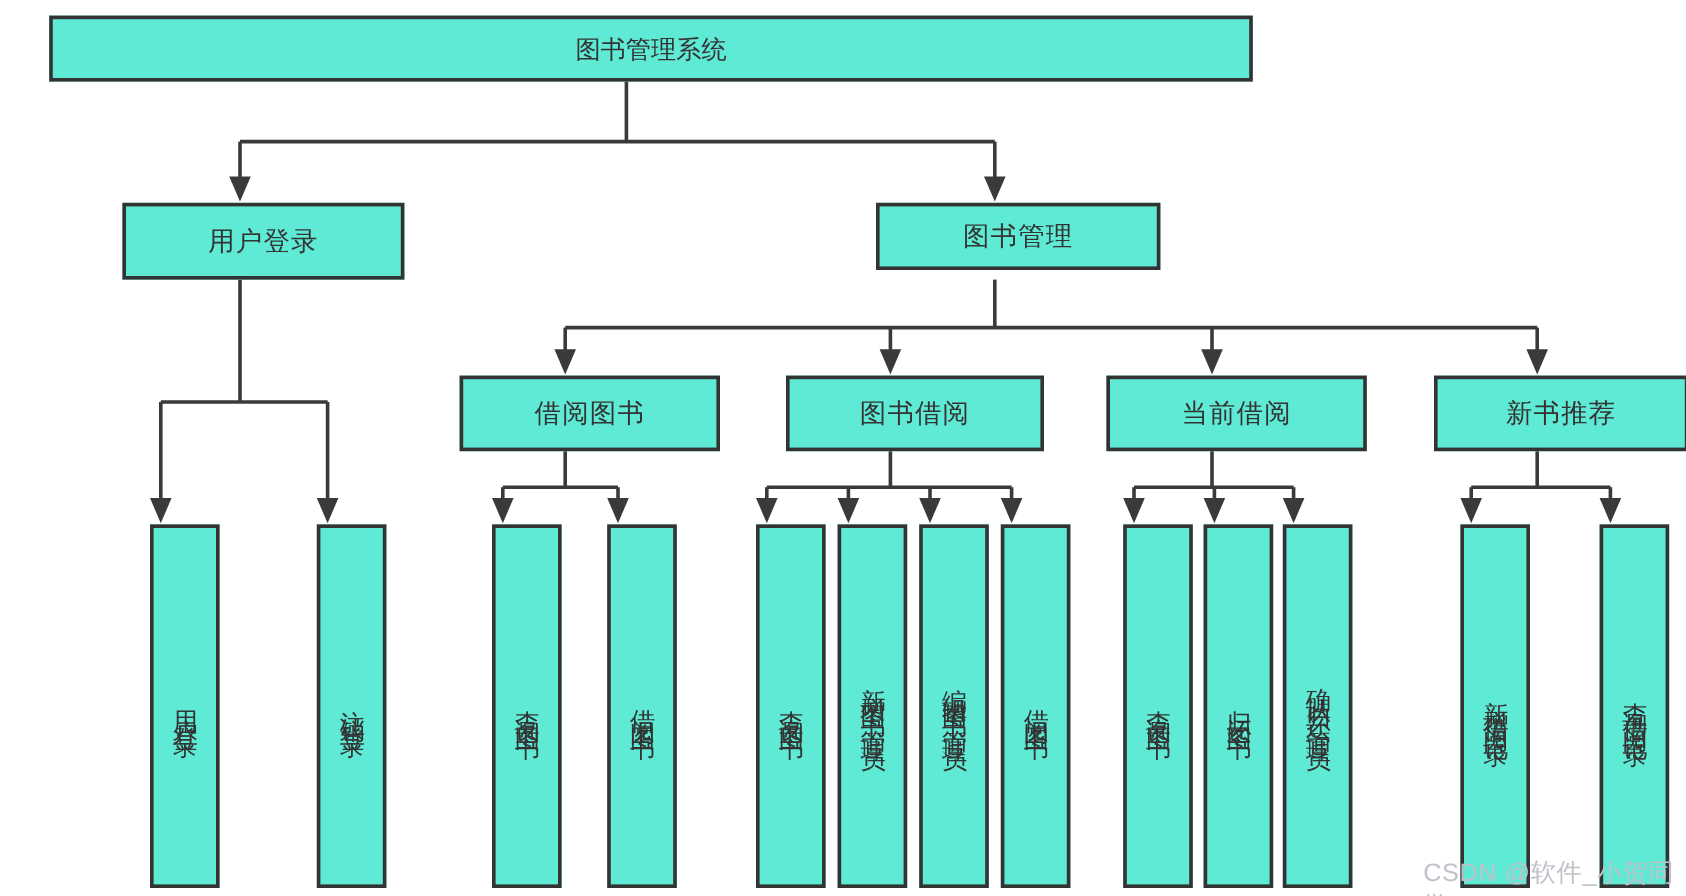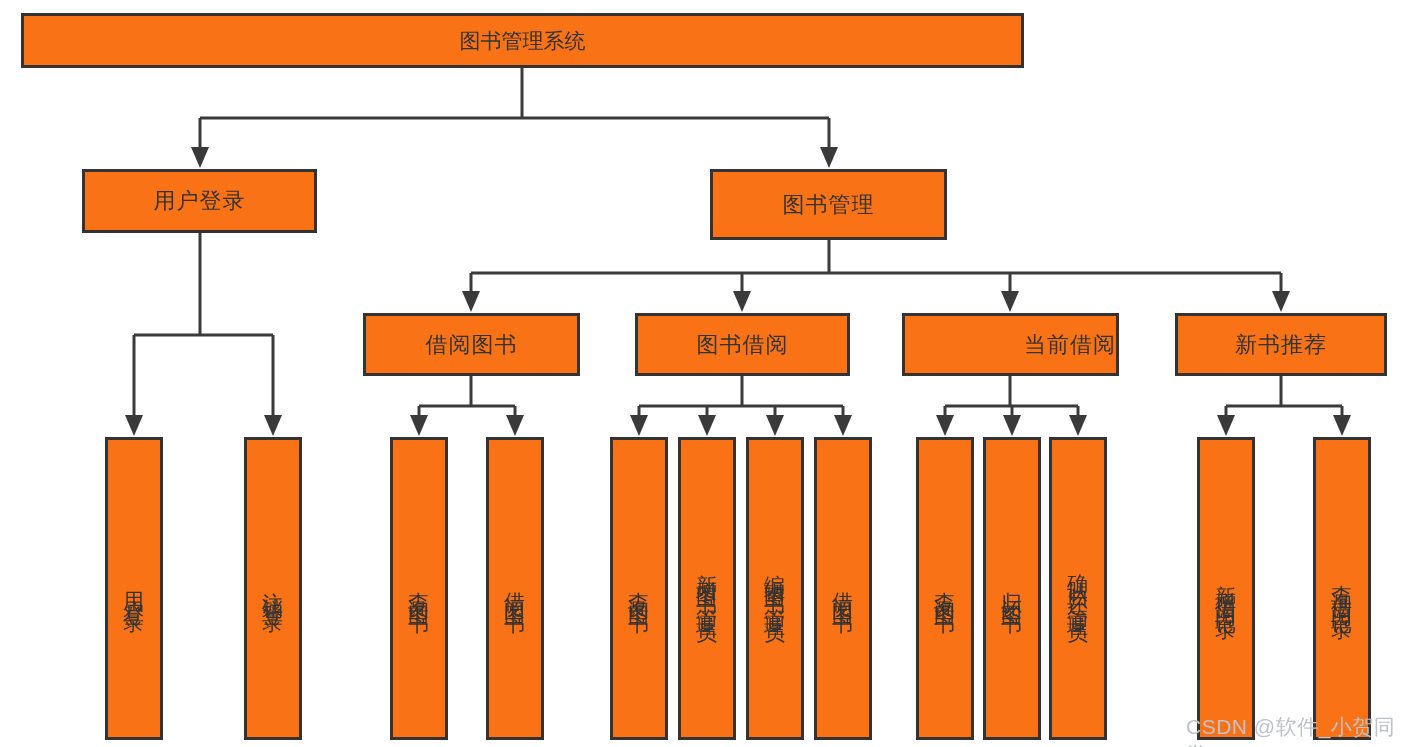--- a/index.html
+++ b/index.html
@@ -2,24 +2,25 @@
 <html><head>
 <meta charset="utf-8">
 <style>
   html,body { margin:0; padding:0; background:#ffffff; }
   .canvas {
     position:relative; width:1405px; height:747px; background:#ffffff;
     font-family:"Liberation Sans", sans-serif; color:#333333; overflow:hidden;
   }
   svg.connectors { position:absolute; left:0; top:0; z-index:0; }
   .node {
-    position:absolute; box-sizing:border-box; background:#f97316;
+    position:absolute; box-sizing:border-box; background:#5eead4;
     border:3px solid #333333; z-index:1;
     display:flex; align-items:center; justify-content:center;
     text-align:center;
+    margin-left:20px;
   }
   .h-node { font-size:22px; letter-spacing:1px; }
   .root-node { font-size:21px; }
   .leaf { font-size:21px; }
   .leaf .vtext {
     writing-mode:vertical-rl; text-orientation:upright;
     letter-spacing:7px; line-height:1.1; white-space:nowrap;
   }
   .watermark {
     position:absolute; left:1186px; top:713px; z-index:2;
@@ -86,31 +87,31 @@
       <polygon points="1333,415 1351,415 1342,436" fill="#3a3a3a"></polygon>
     </svg>
 
   <div class="node root-node" style="left:21px; top:13px; width:1003px; height:55px;">
     <span>图书管理系统</span>
   </div>
 
   <div class="node h-node" style="left:82px; top:169px; width:235px; height:64px;">
     <span>用户登录</span>
   </div>
-  <div class="node h-node" style="left:710px; top:169px; width:237px; height:71px;">
+  <div class="node h-node" style="left:710px; top:169px; width:237px; height:56px;">
     <span>图书管理</span>
   </div>
 
   <div class="node h-node" style="left:363px; top:313px; width:217px; height:63px;">
     <span>借阅图书</span>
   </div>
   <div class="node h-node" style="left:635px; top:313px; width:215px; height:63px;">
     <span>图书借阅</span>
   </div>
-  <div class="node h-node" style="left:902px; top:313px; width:217px; height:63px;justify-content:flex-end;">
+  <div class="node h-node" style="left:902px; top:313px; width:217px; height:63px;">
     <span>当前借阅</span>
   </div>
   <div class="node h-node" style="left:1175px; top:313px; width:212px; height:63px;">
     <span>新书推荐</span>
   </div>
 
   <div class="node leaf" style="left:105px; top:437px; width:58px; height:303px;">
     <span class="vtext">用户登录</span>
   </div>
   <div class="node leaf" style="left:244px; top:437px; width:58px; height:303px;">

